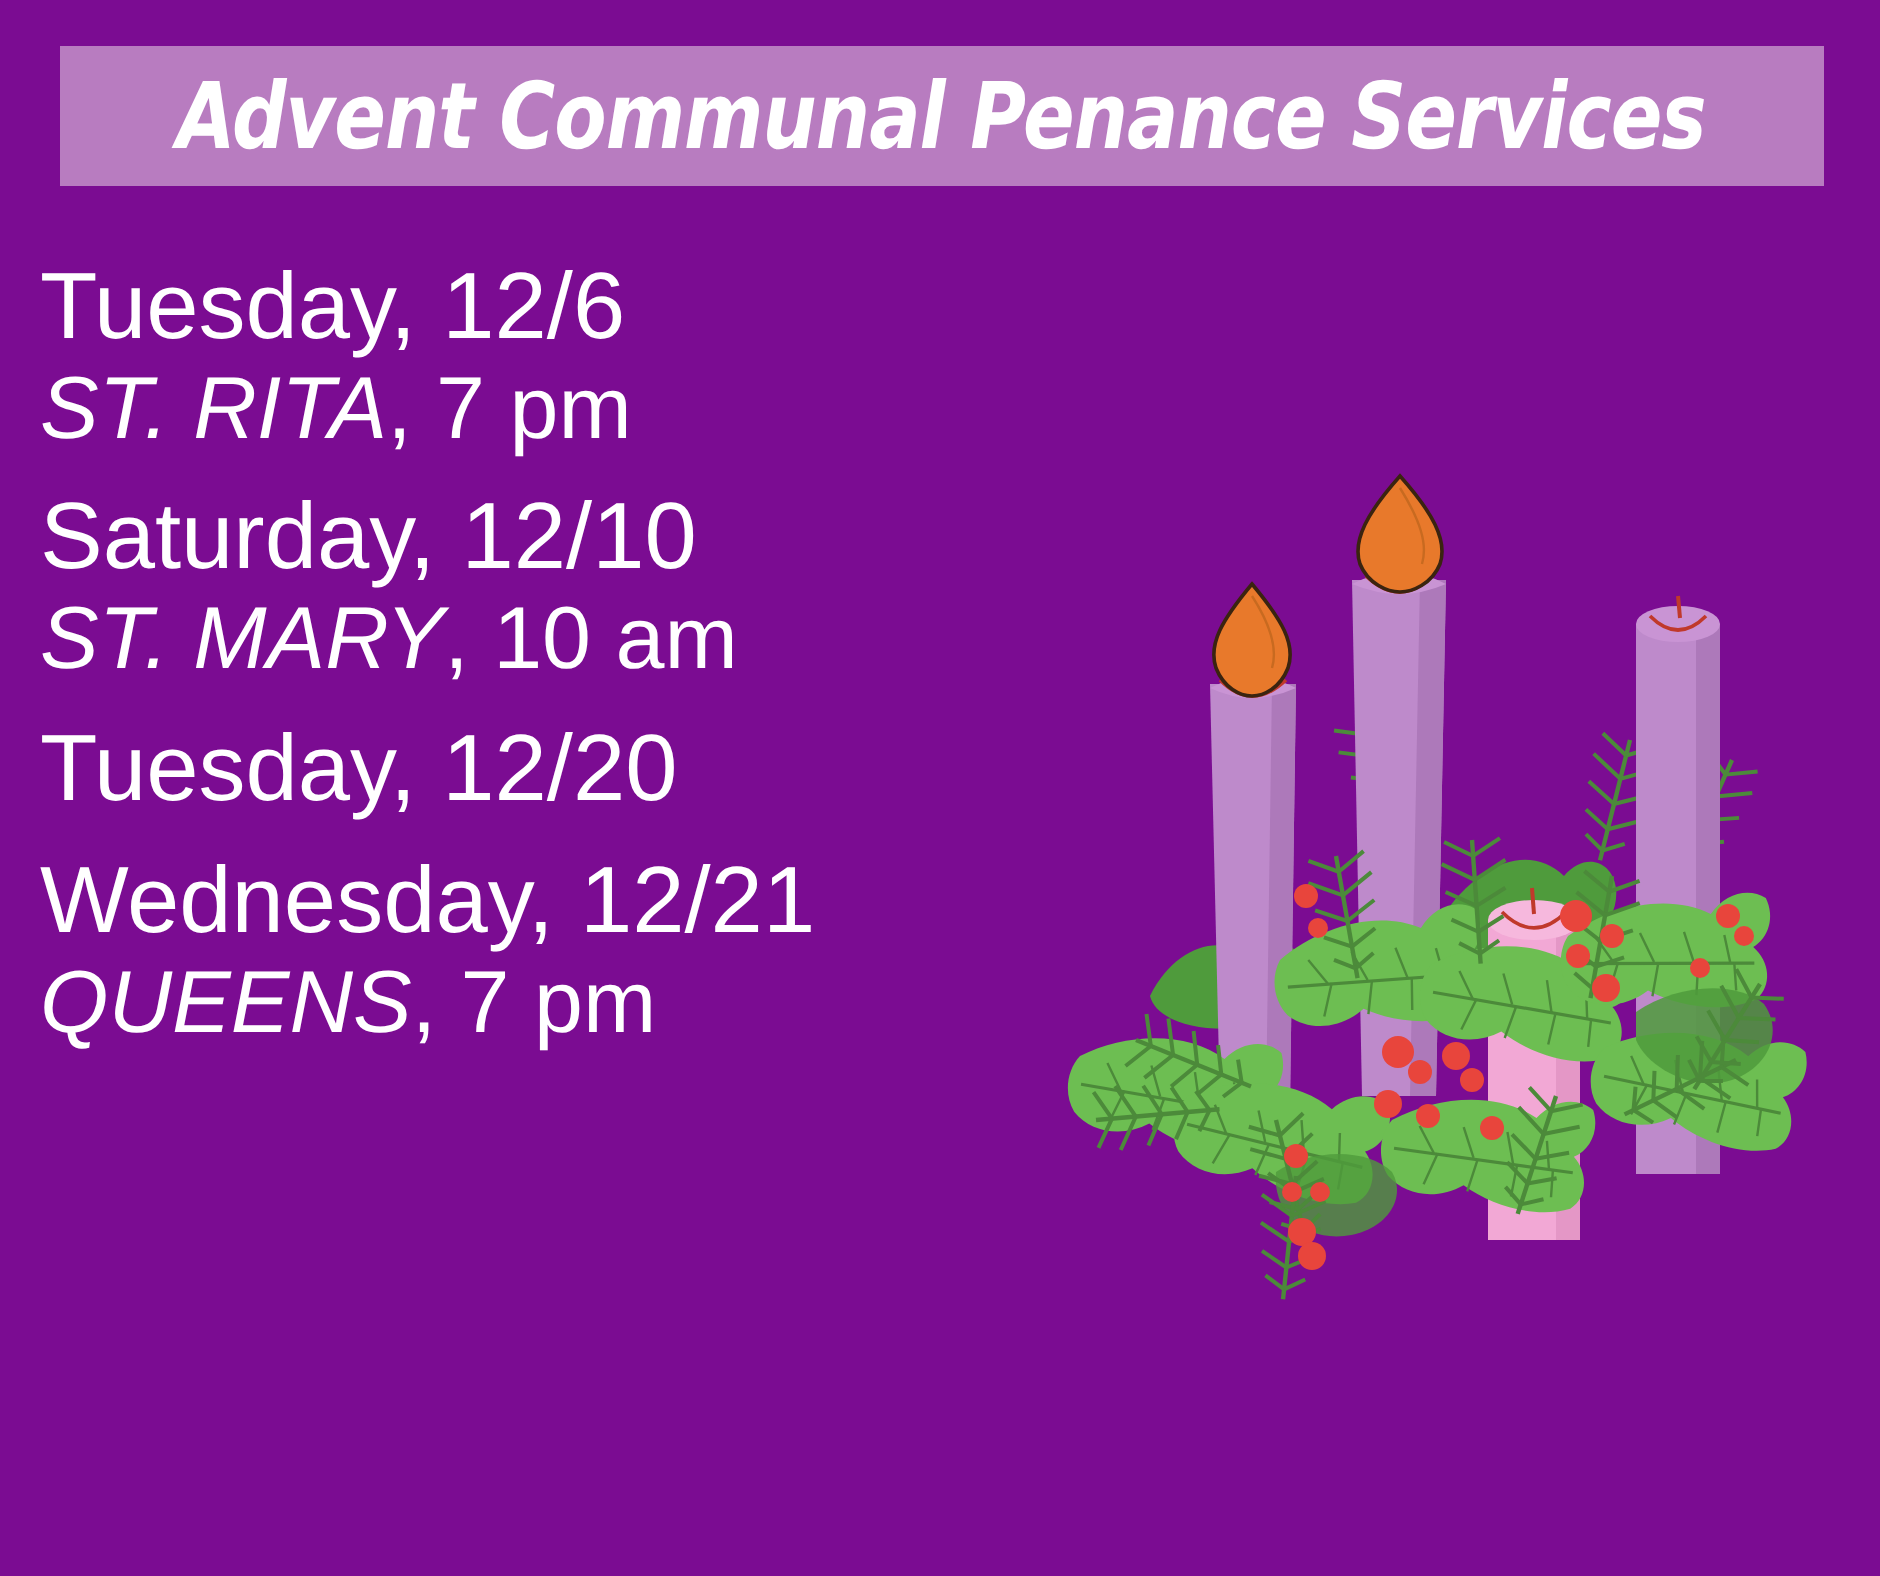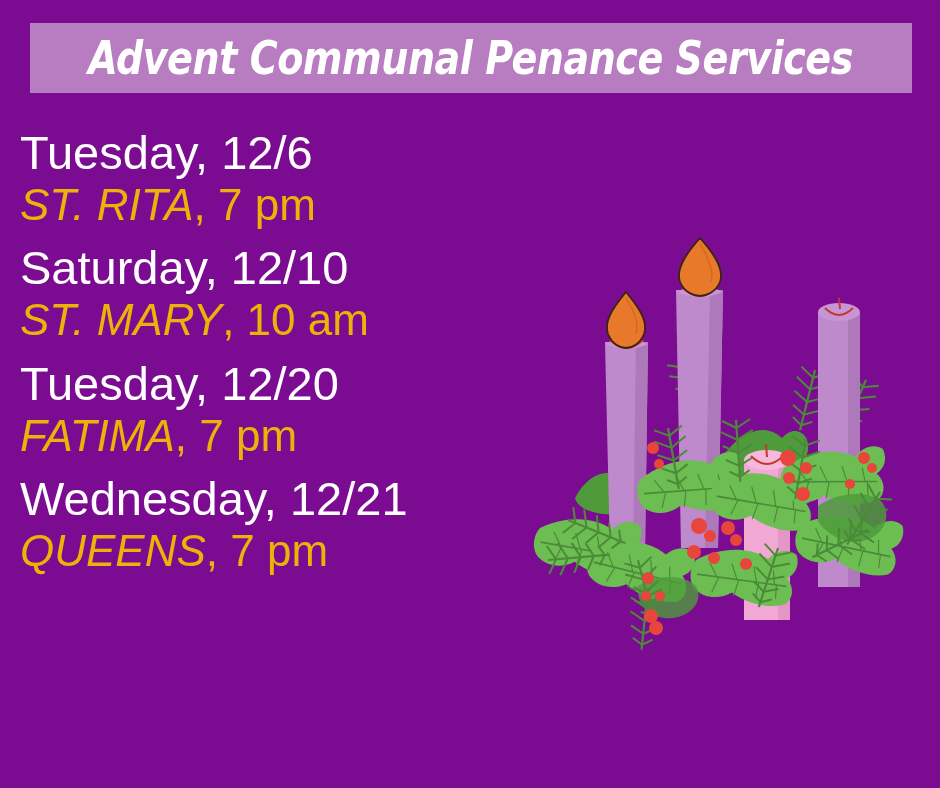--- a/index.html
+++ b/index.html
@@ -56,21 +56,21 @@
     margin-bottom: 12px;
   }
   .entry-date {
     color: #FFFFFF;
     font-size: 47px;
     line-height: 1.15;
     font-weight: 400;
     white-space: nowrap;
   }
   .entry-place {
-    color: #eab308;
+    color: #ffffff;
     font-size: 44px;
     line-height: 1.12;
     font-weight: 400;
     white-space: nowrap;
   }
   .entry-place .church {
     font-style: italic;
   }
 
   
@@ -104,21 +104,20 @@
     </div>
 
     <div class="entry">
       <div class="entry-date">Saturday, 12/10</div>
       <div class="entry-place"><span class="church">ST. MARY</span><span>, 10 am</span></div>
     </div>
 
 
     <div class="entry">
       <div class="entry-date">Tuesday, 12/20</div>
-      <div class="entry-place"><span class="church">FATIMA</span><span>, 7 pm</span></div>
     </div>
 
     <div class="entry">
       <div class="entry-date">Wednesday, 12/21</div>
       <div class="entry-place"><span class="church">QUEENS</span><span>, 7 pm</span></div>
     </div>
 
   </div>
 
   <div id="wreath-illustration">

